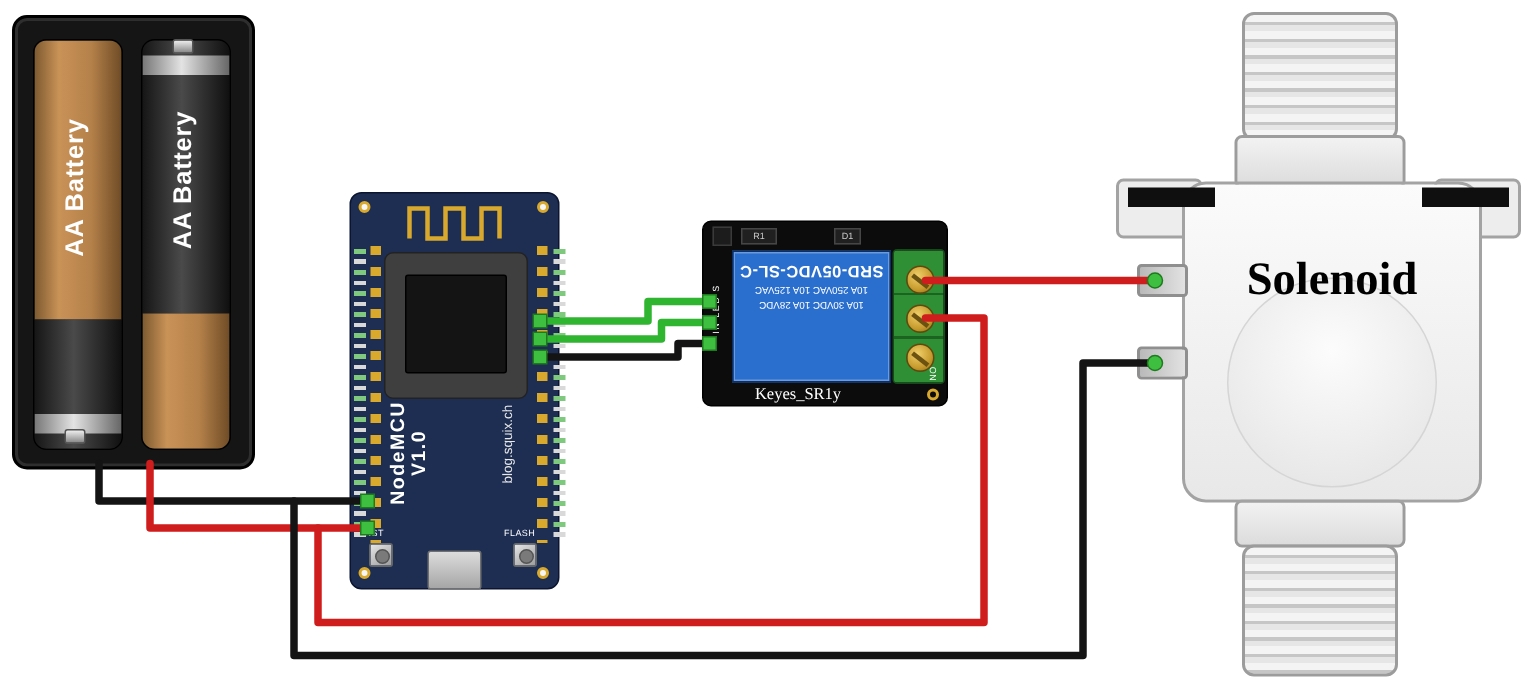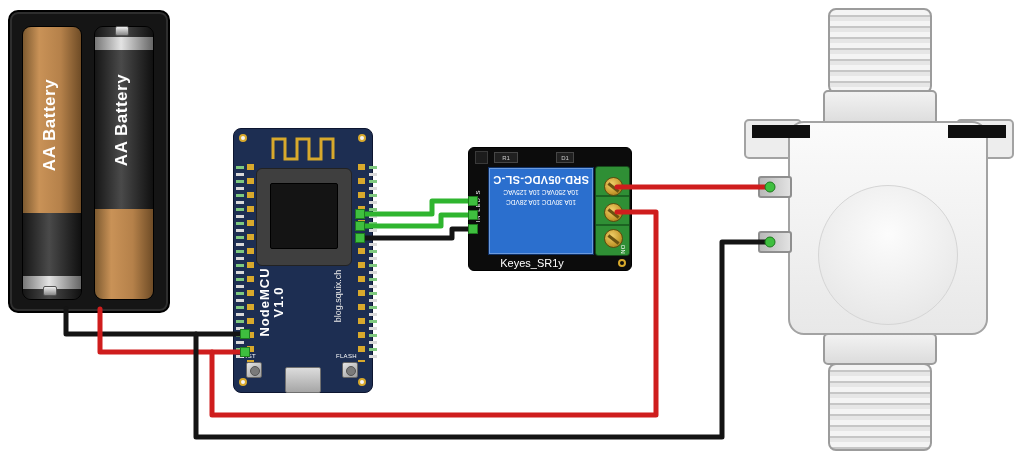--- a/index.html
+++ b/index.html
@@ -115,21 +115,21 @@
   <div class="abs screw" style="left:604px;top:203px"></div>
   <div class="abs screw" style="left:604px;top:229px"></div>
 
   <div class="abs" style="left:469px;top:197px;width:9px;height:8px;background:#d8a92c;border:1px solid #8a6a14"></div>
   <div class="abs" style="left:469px;top:211px;width:9px;height:8px;background:#d8a92c;border:1px solid #8a6a14"></div>
   <div class="abs" style="left:469px;top:225px;width:9px;height:8px;background:#d8a92c;border:1px solid #8a6a14"></div>
 
   <div class="abs vrot tinywhite" style="left:448px;top:203px;width:60px;text-align:center;letter-spacing:1px">IN LED S</div>
   <div class="abs vrot tinywhite" style="left:608px;top:246px;width:30px;text-align:center">NO</div>
   <div class="abs" style="left:618px;top:259px;width:8px;height:8px;border:2px solid #d8a92c;border-radius:50%;background:#0c0c0c"></div>
-  <div class="abs" style="left:470px;top:257px;width:124px;text-align:center;color:#fff;font-family:Liberation Sans, sans-serif;font-size:11px">Keyes_SR1y</div>
+  <div class="abs" style="left:470px;top:257px;width:124px;text-align:center;color:#fff;font-family:Liberation Serif, serif;font-size:11px">Keyes_SR1y</div>
 
   <div class="abs threads" style="left:828px;top:8px;width:104px;height:86px"></div>
   <div class="abs collar" style="left:823px;top:90px;width:114px;height:36px"></div>
   <div class="abs collar" style="left:823px;top:333px;width:114px;height:32px"></div>
   <div class="abs threads" style="left:828px;top:363px;width:104px;height:88px"></div>
 
   <div class="abs" style="left:744px;top:119px;width:58px;height:40px;background:#ededed;border:2px solid #a3a3a3;border-radius:5px"></div>
   <div class="abs" style="left:956px;top:119px;width:58px;height:40px;background:#ededed;border:2px solid #a3a3a3;border-radius:5px"></div>
 
   <div class="abs" style="left:788px;top:121px;width:200px;height:214px;background:linear-gradient(180deg,#fbfbfb,#e8e8e8);
@@ -140,20 +140,21 @@
 
   <div class="abs" style="left:818px;top:185px;width:140px;height:140px;border-radius:50%;border:1px solid #d5d5d5;
        background:radial-gradient(circle at 50% 35%,#fcfcfc,#e2e2e2)"></div>
 
   <div class="abs" style="left:758px;top:176px;width:34px;height:22px;background:linear-gradient(90deg,#b9b9b9,#e2e2e2);
        border:2px solid #8f8f8f;border-radius:3px"></div>
   <div class="abs" style="left:758px;top:231px;width:34px;height:22px;background:linear-gradient(90deg,#b9b9b9,#e2e2e2);
        border:2px solid #8f8f8f;border-radius:3px"></div>
 
   <div class="abs valve-text" style="left:788px;top:168px;width:200px">
+    <div>Solenoid</div>
   </div>
 
   <svg class="abs" style="left:0;top:0;z-index:5;pointer-events:none" width="1024" height="463">
     <g fill="none" stroke-width="5" stroke-linecap="round" stroke-linejoin="round">
       <polyline points="66,309 66,334 245,334" stroke="#141414"></polyline>
       <polyline points="100,309 100,352 245,352" stroke="#cf1d1d"></polyline>
       <polyline points="196,334 196,437 722,437 722,242 770,242" stroke="#141414"></polyline>
       <polyline points="212,352 212,415 656,415 656,212 617,212" stroke="#cf1d1d"></polyline>
       <polyline points="617,187 770,187" stroke="#cf1d1d"></polyline>
       <polyline points="360,214 432,214 432,201 473,201" stroke="#2fb52f"></polyline>

